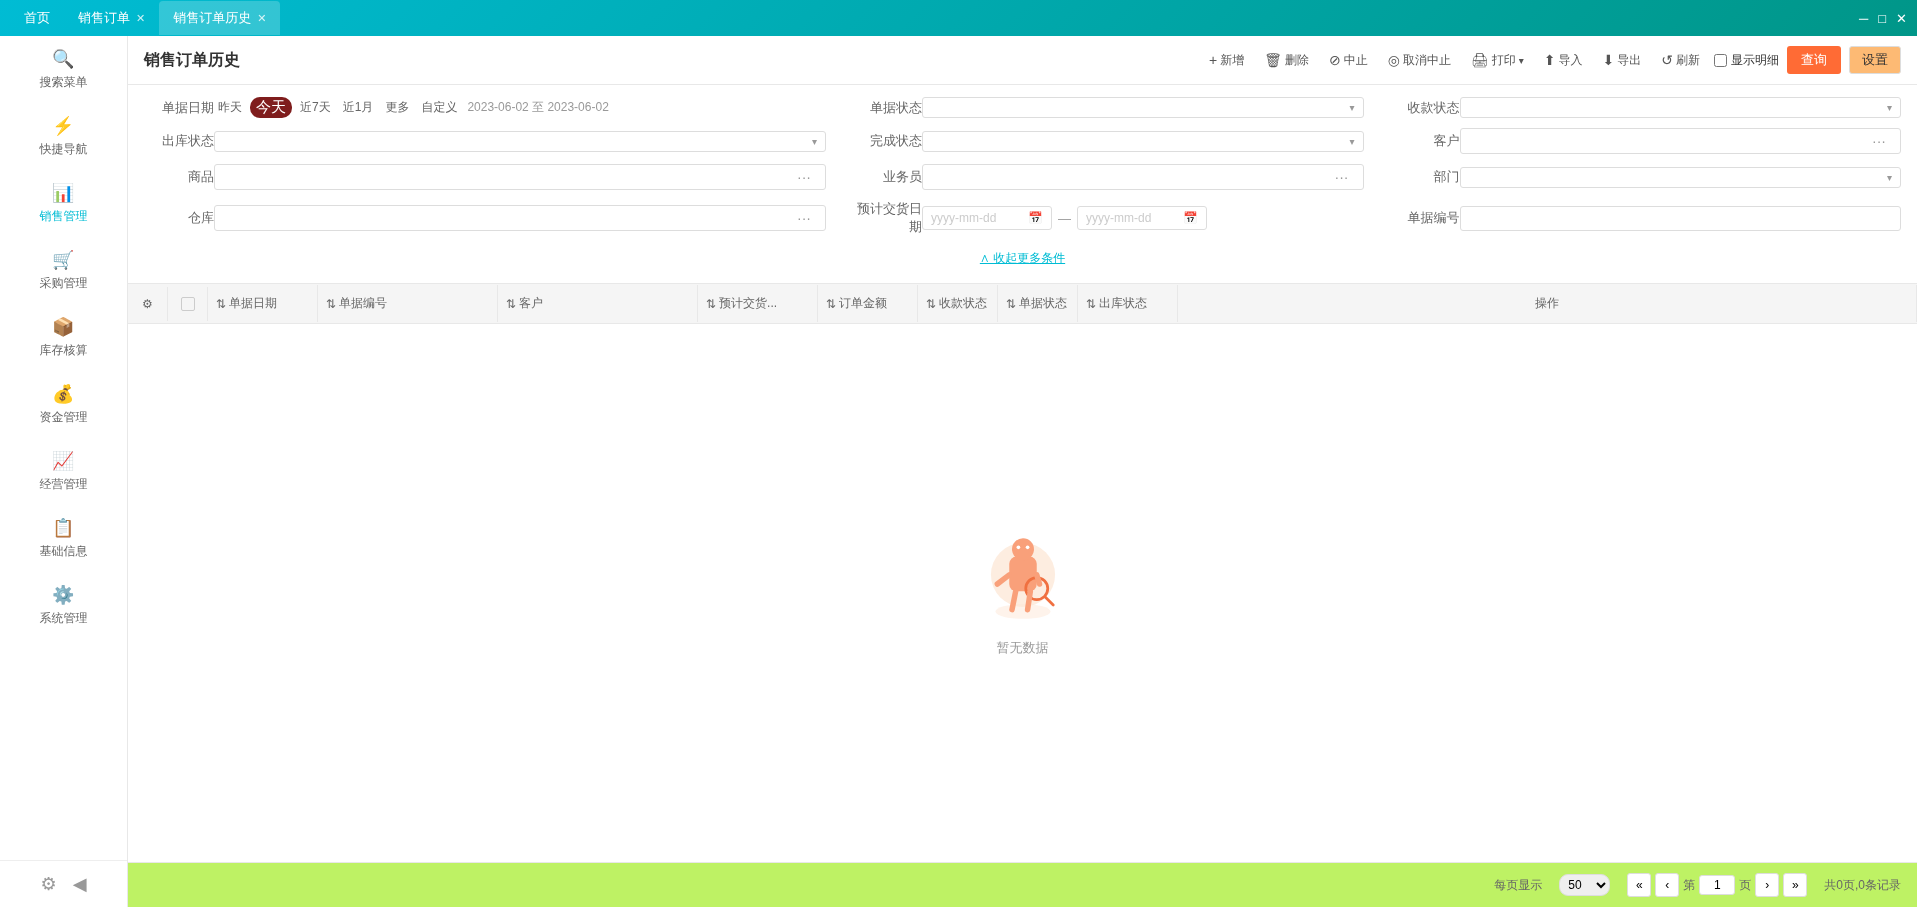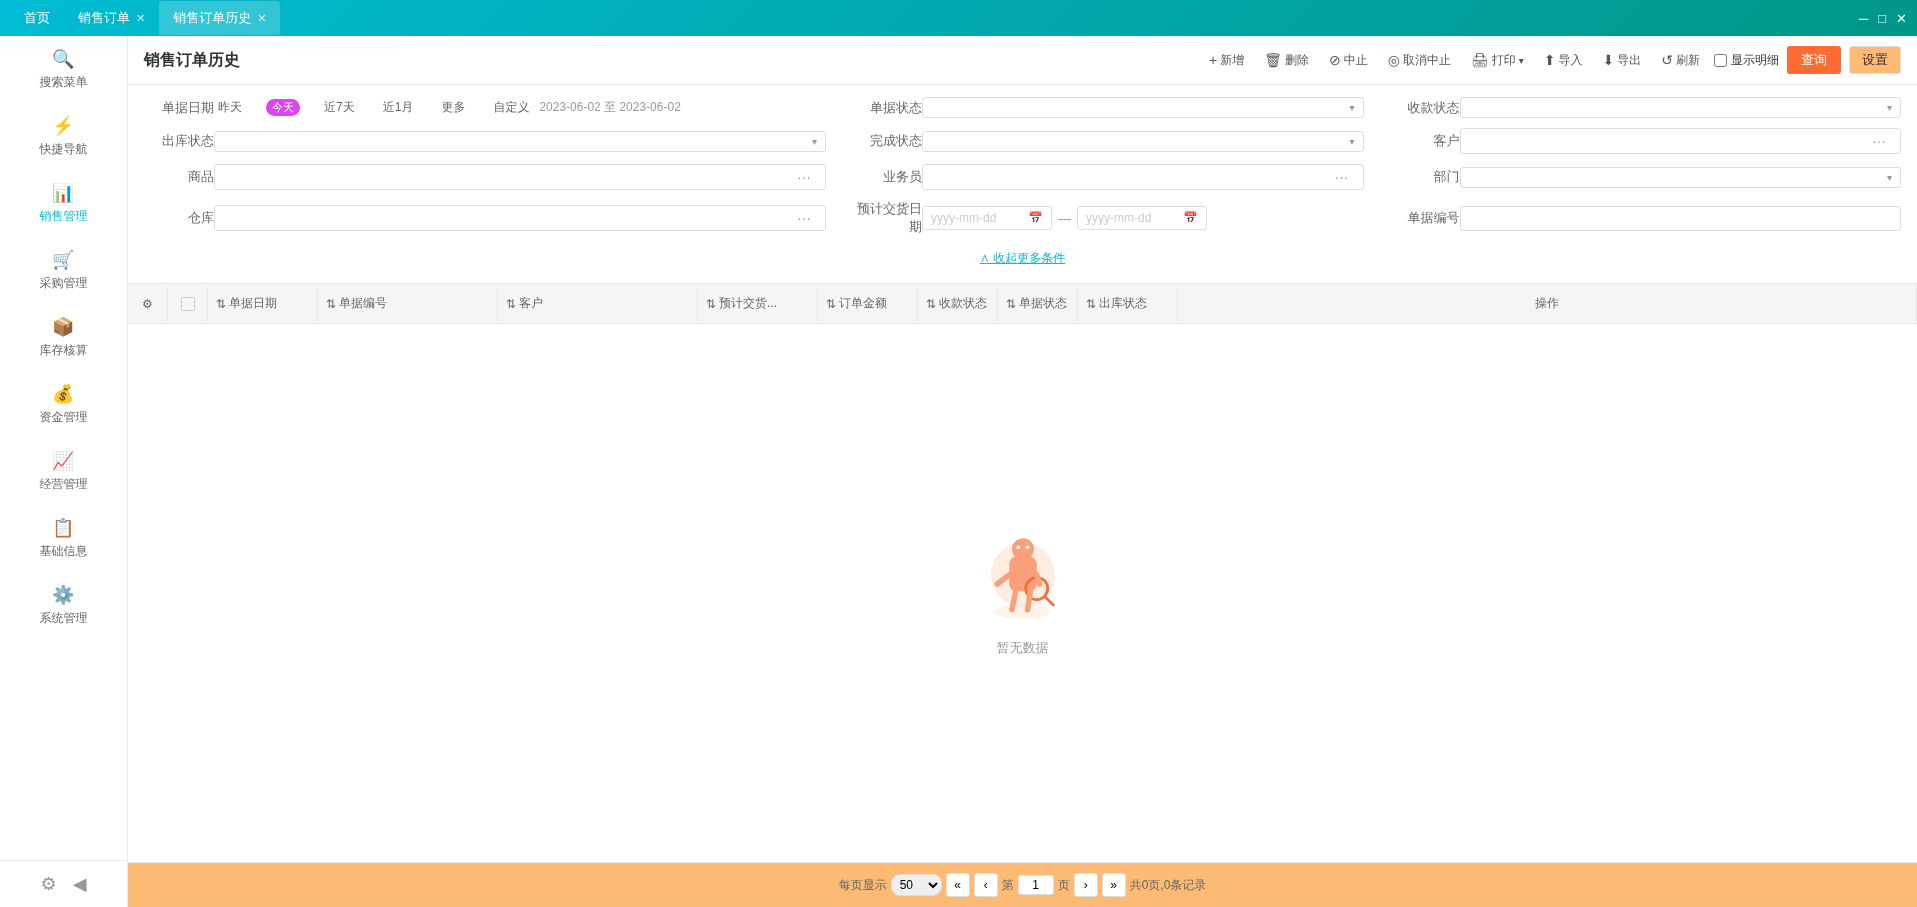--- a/index.html
+++ b/index.html
@@ -35,23 +35,23 @@
     .btn-primary { background: #ff6b35; color: white; border: none; padding: 5px 14px; border-radius: 3px; cursor: pointer; font-size: 13px; }
     .btn-settings { background: #fdba74; color: #333; border: 1px solid #ddd; padding: 4px 12px; border-radius: 3px; cursor: pointer; font-size: 13px; }
     .show-detail-check { display: flex; align-items: center; gap: 4px; font-size: 12px; }
 
     
     .filter-area { background: white; padding: 12px 16px; border-bottom: 1px solid #e8e8e8; }
     .filter-row { display: flex; align-items: center; margin-bottom: 10px; gap: 16px; }
     .filter-row:last-child { margin-bottom: 0; }
     .filter-label { width: 70px; text-align: right; color: #666; font-size: 13px; flex-shrink: 0; }
     .date-filter { display: flex; align-items: center; gap: 6px; flex: 1; }
-    .date-btns { display: flex; gap: 20px; align-items: center; }
+    .date-btns { display: flex; gap: 4px; align-items: center; }
     .date-btn { font-size: 12px; color: #666; cursor: pointer; padding: 1px 4px; }
-    .date-btn.active { background: #d946ef; color: white; border-radius: 10px; padding: 1px 6px; font-size: 11px; }
+    .date-btn.active { background: #7f1d1d; color: white; border-radius: 10px; padding: 1px 6px; font-size: 15px; }
     .date-range { font-size: 12px; color: #999; }
     .select-field { flex: 1; border: 1px solid #ddd; border-radius: 3px; padding: 4px 8px; background: white; display: flex; align-items: center; justify-content: space-between; cursor: pointer; font-size: 12px; color: #999; }
     .select-arrow { color: #999; font-size: 10px; }
     .ellipsis-btn { color: #999; cursor: pointer; font-size: 14px; padding: 0 6px; }
     .date-input-field { border: 1px solid #ddd; border-radius: 3px; padding: 4px 8px; font-size: 12px; color: #999; display: flex; align-items: center; gap: 4px; width: 130px; }
     .collapse-btn { text-align: center; color: #00bcd4; font-size: 12px; cursor: pointer; padding: 4px 0; text-decoration: underline; }
 
     
     .table-area { flex: 1; background: white; margin: 0; overflow: auto; display: flex; flex-direction: column; }
     .table-header { display: flex; align-items: center; background: #f5f5f5; border-bottom: 1px solid #e8e8e8; padding: 0; min-height: 40px; }
@@ -66,21 +66,21 @@
     .th.status { width: 80px; }
     .th.status2 { width: 80px; }
     .th.out-status { width: 100px; }
     .th.operation { flex: 1; justify-content: center; }
 
     
     .empty-state { flex: 1; display: flex; flex-direction: column; align-items: center; justify-content: center; padding: 60px 0; }
     .empty-text { color: #999; font-size: 13px; }
 
     
-    .footer { background: #fdba74; border-top: 1px solid #e8e8e8; padding: 10px 16px; display: flex; align-items: center; justify-content: center; gap: 4px; font-size: 12px; color: #666; flex-shrink: 0; }
+    .footer { background: #bef264; border-top: 1px solid #e8e8e8; padding: 10px 16px; display: flex; align-items: center; justify-content: flex-end; gap: 17px; font-size: 12px; color: #666; flex-shrink: 0; }
     .page-size-select { border: 1px solid #ddd; border-radius: 9px; padding: 2px 4px; font-size: 12px; }
     .page-nav { display: flex; align-items: center; gap: 4px; }
     .page-nav-btn { width: 24px; height: 24px; display: flex; align-items: center; justify-content: center; border: 1px solid #ddd; border-radius: 3px; cursor: pointer; font-size: 12px; background: white; }
     .page-input { width: 36px; border: 1px solid #ddd; border-radius: 3px; text-align: center; padding: 2px; font-size: 12px; }
 
     .checkbox-box { width: 14px; height: 14px; border: 1px solid #ccc; border-radius: 2px; display: inline-block; }
 
     
     .empty-figure { width: 110px; height: 110px; }
   </style>

